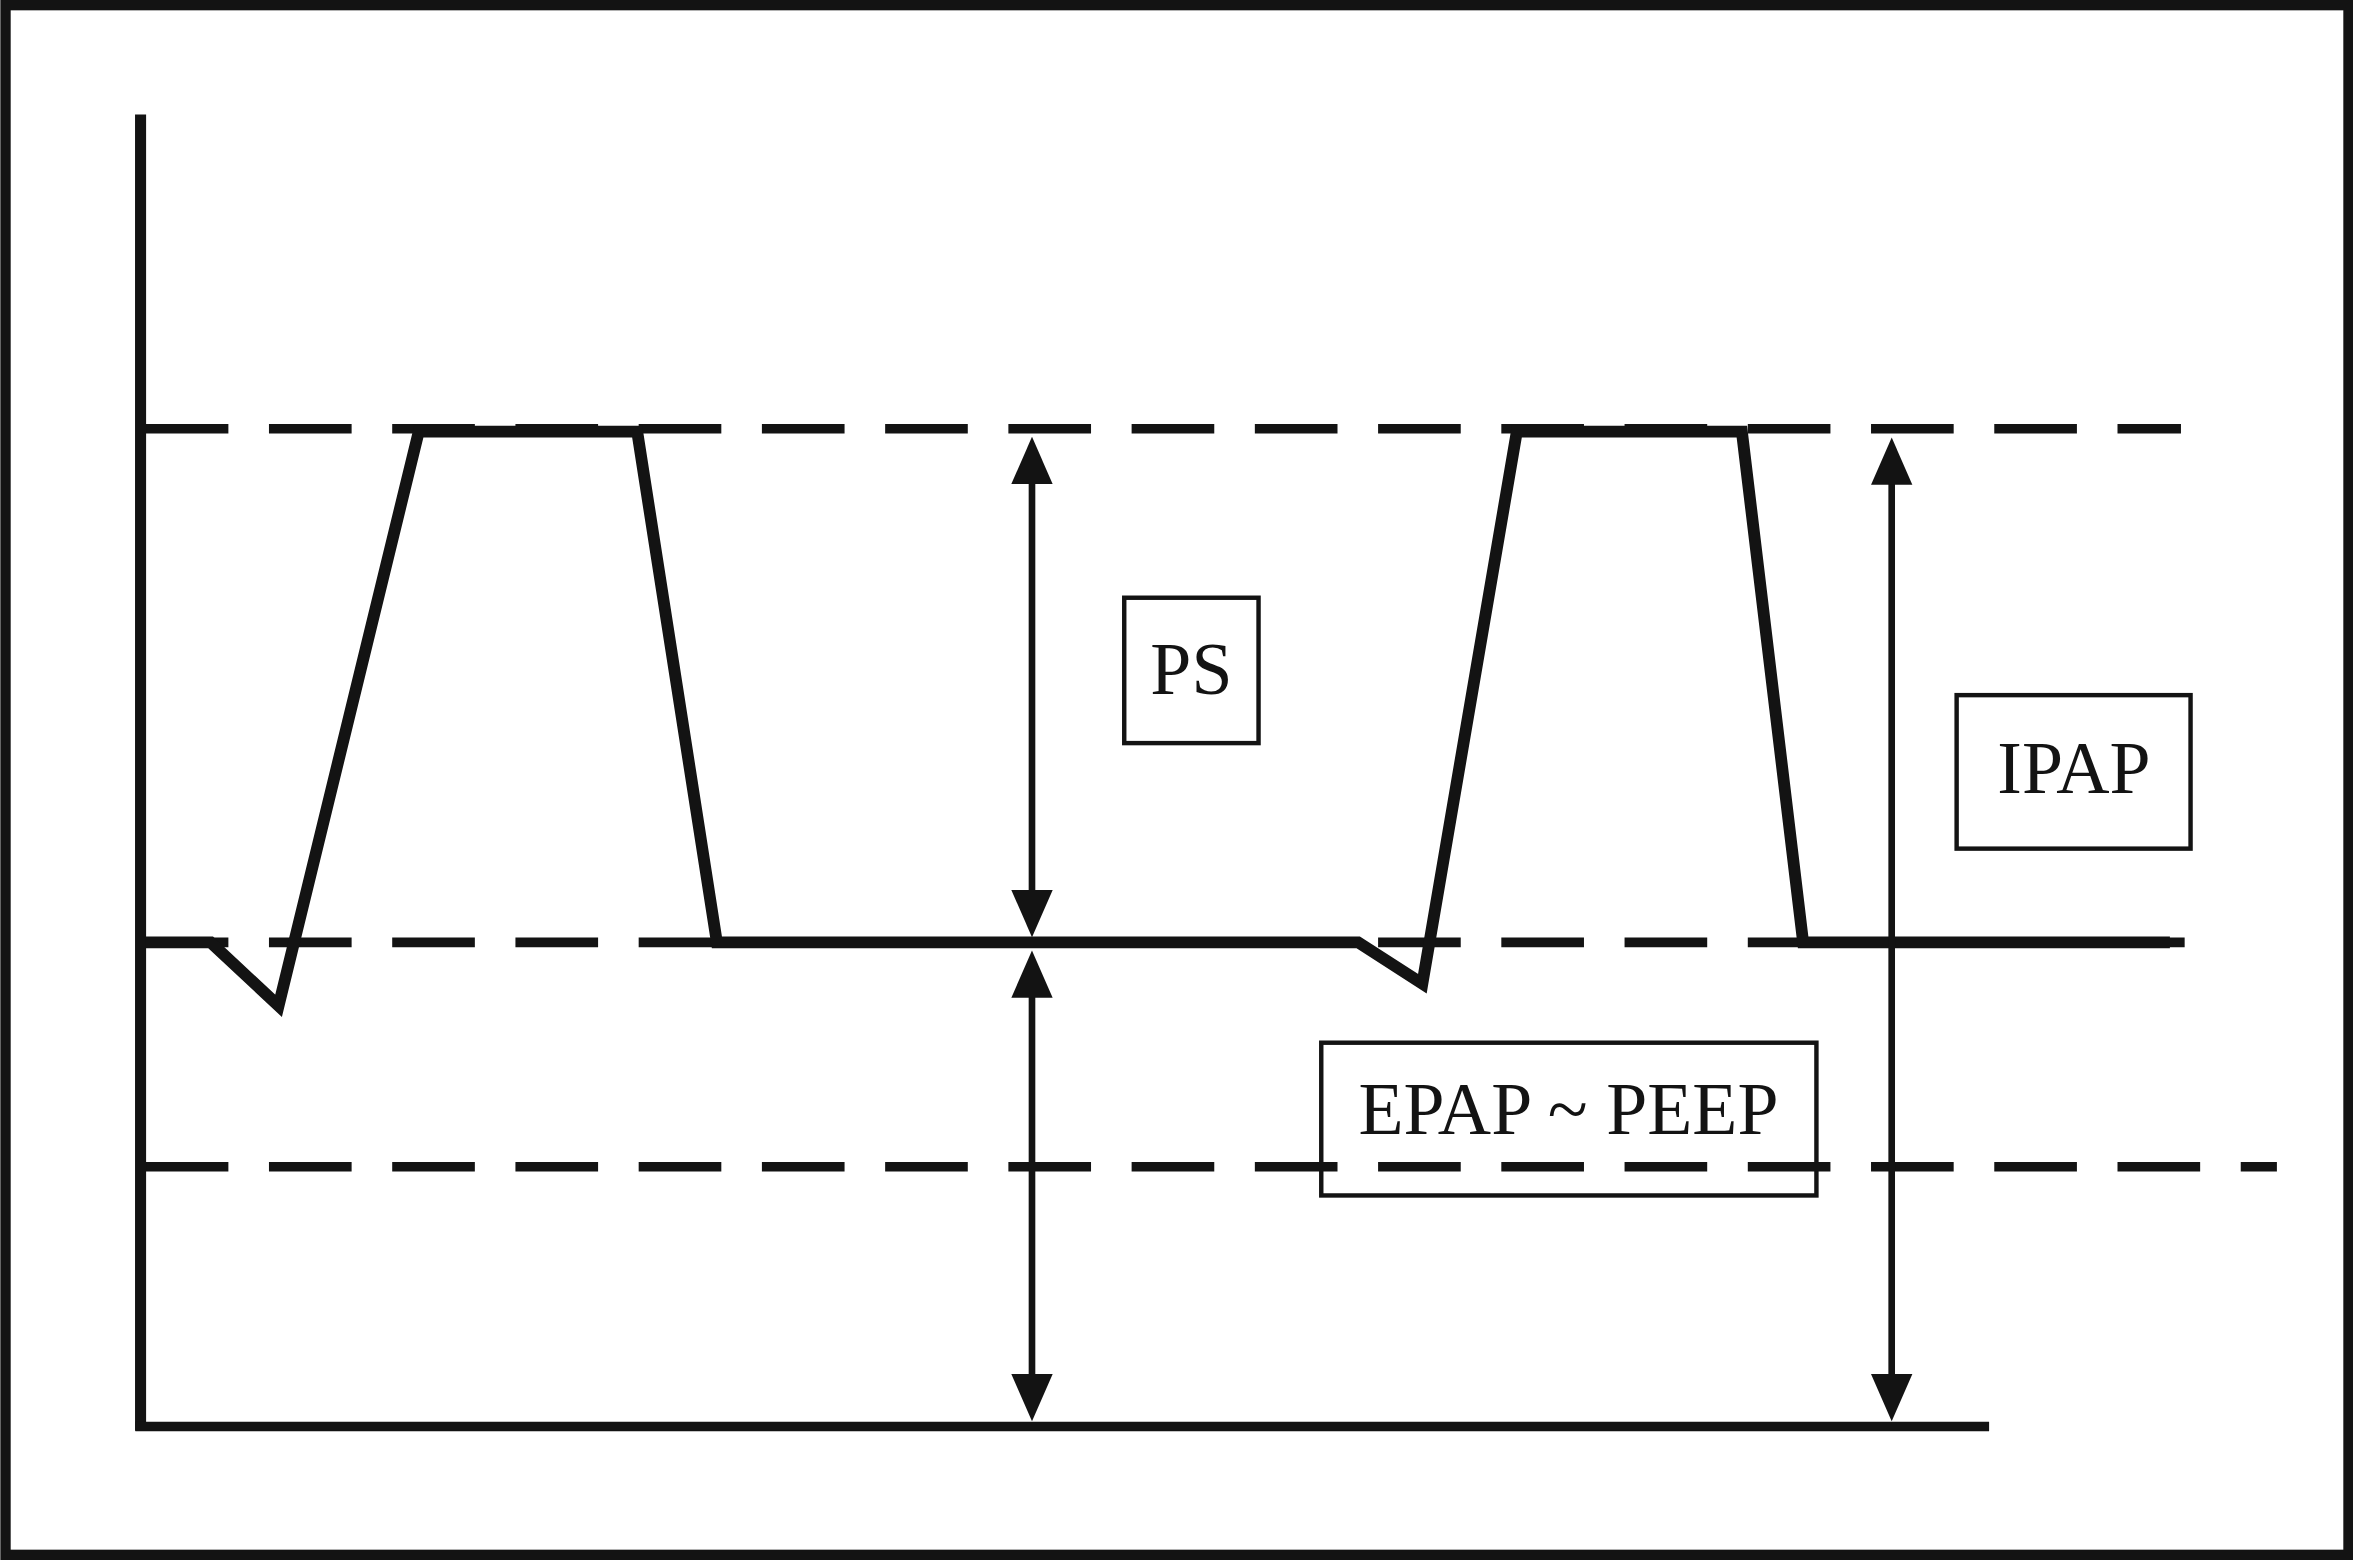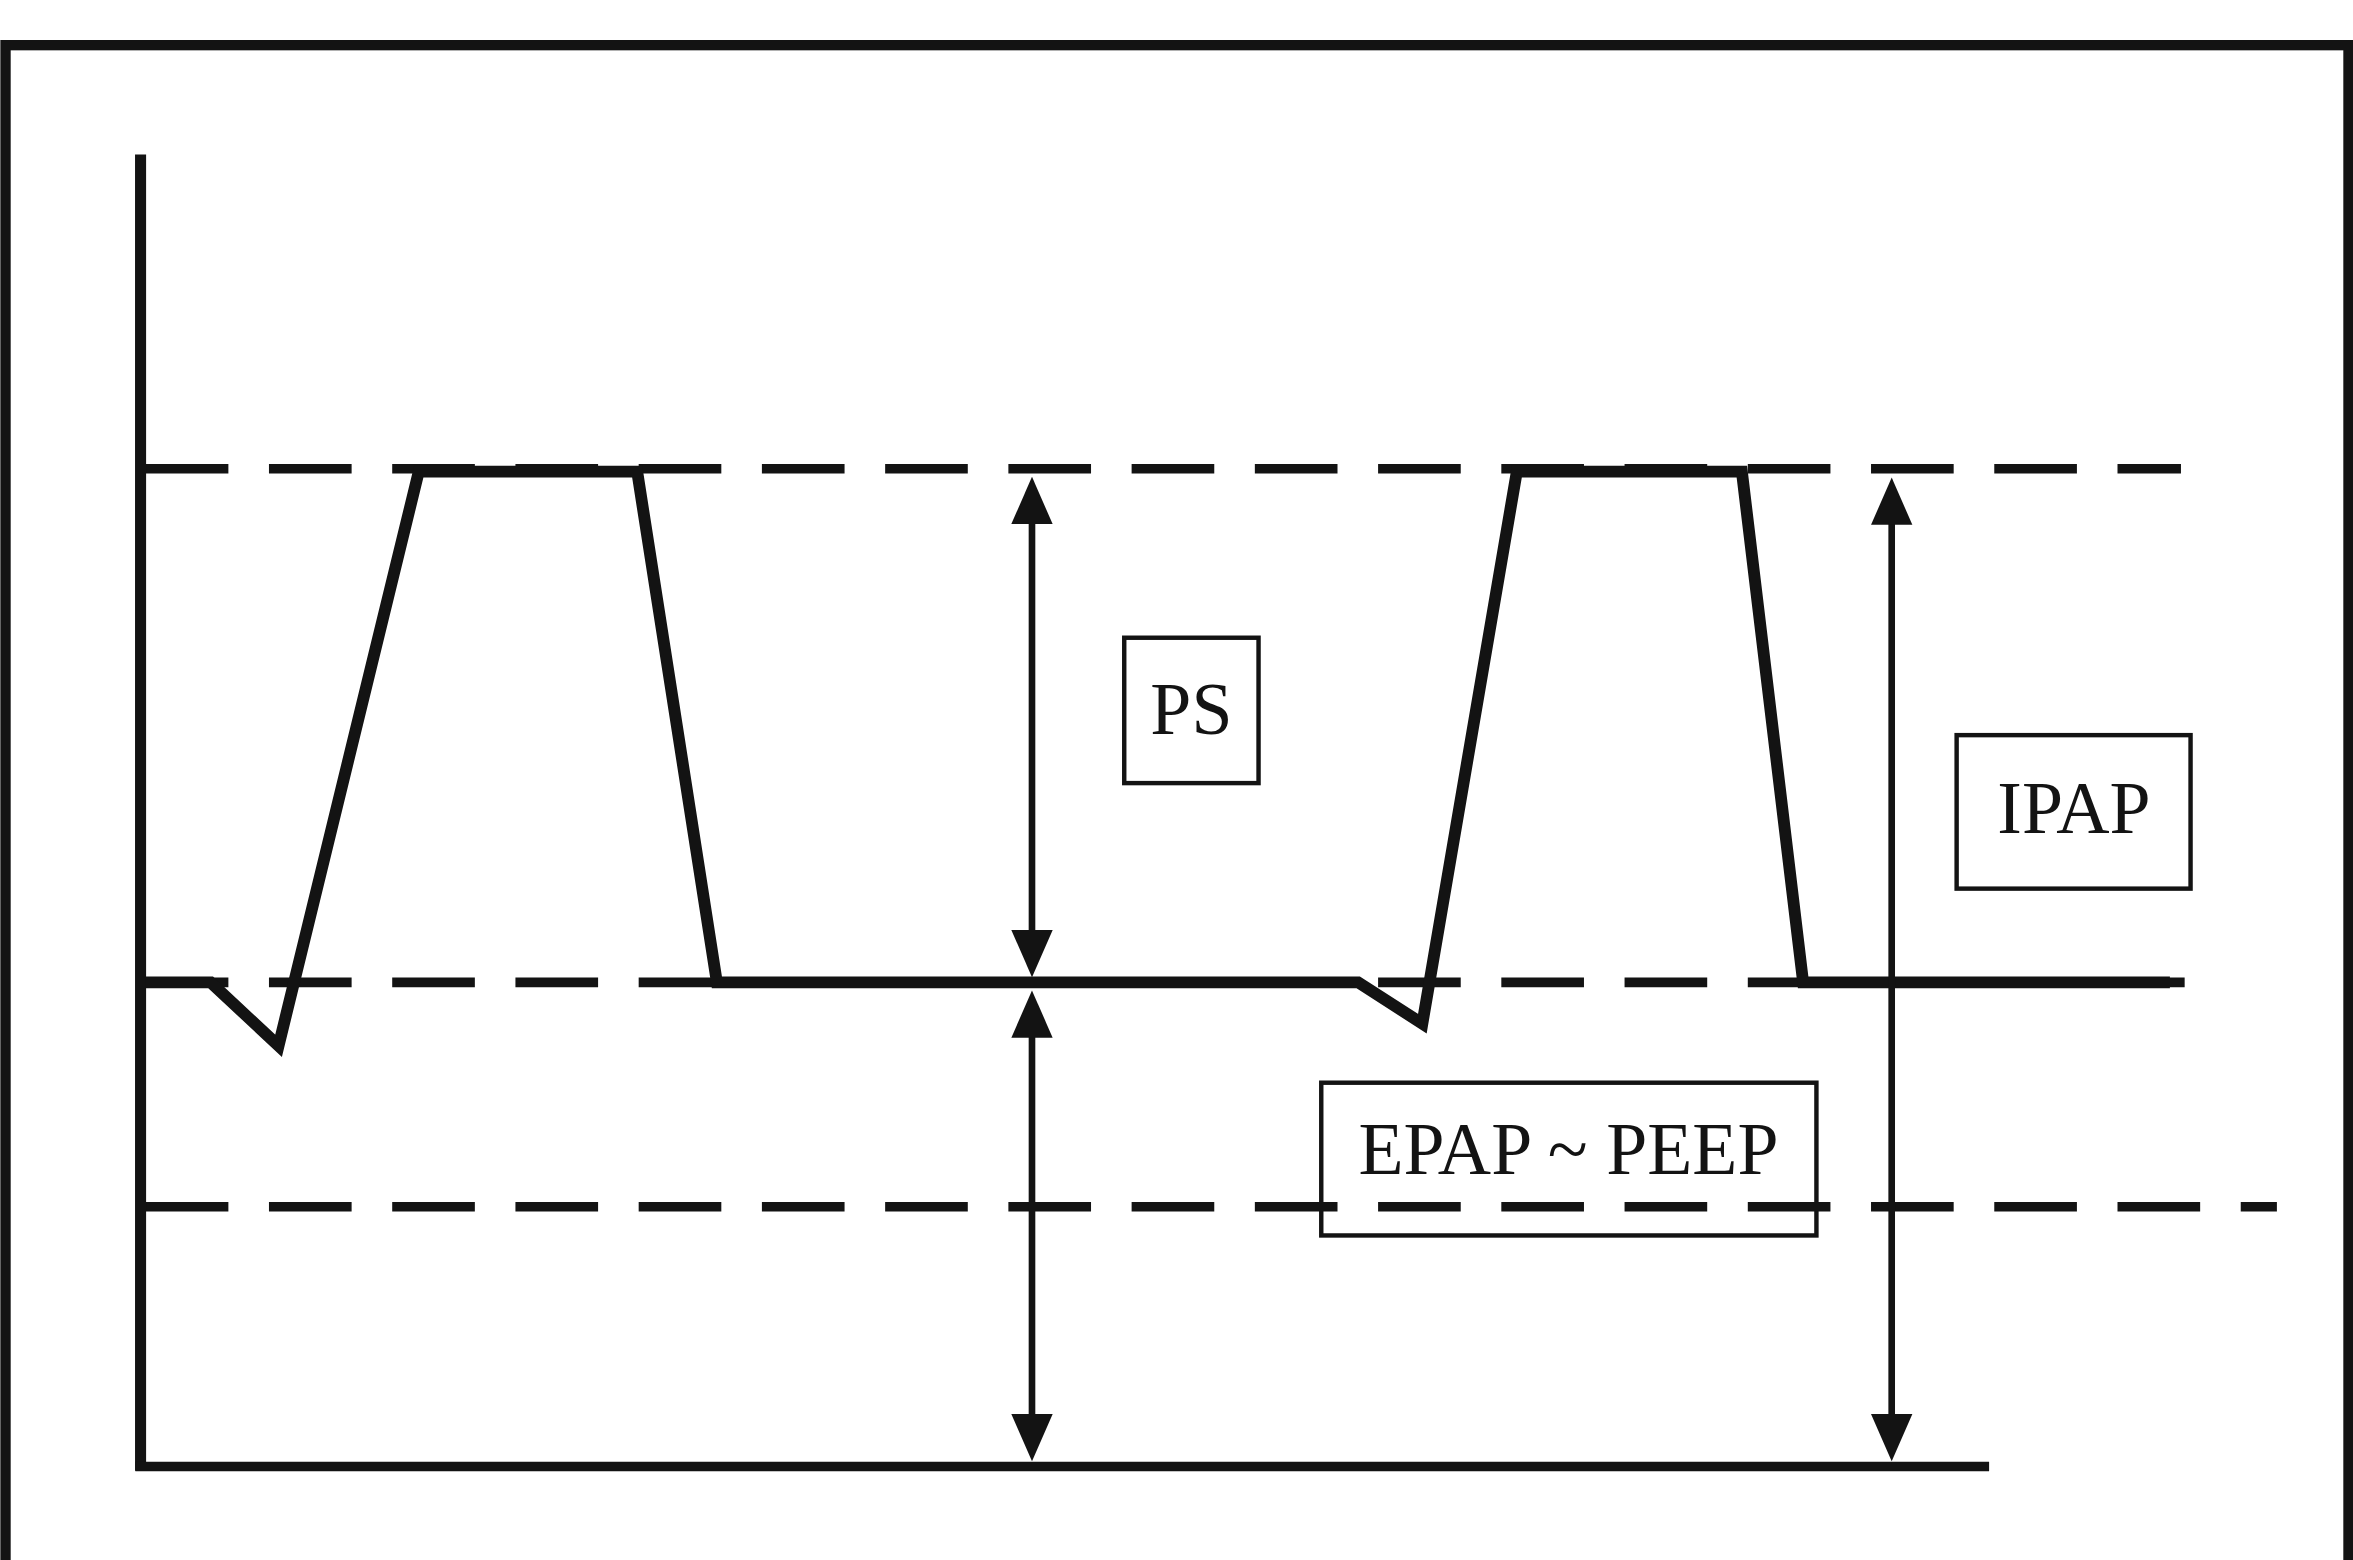--- a/index.html
+++ b/index.html
@@ -8,21 +8,20 @@
     background: #ffffff;
     width: 2354px;
     height: 1560px;
     overflow: hidden;
   }
   .figure-frame {
     position: relative;
     width: 2354px;
     height: 1332px;
     background: #ffffff;
-    margin-top: 40px;
   }
   svg { display: block; width: 2354px; height: 1560px; }
   .stroke      { stroke: #131313; fill: none; }
   .fill        { fill: #131313; stroke: none; }
   .whitebox    { fill: #ffffff; stroke: #131313; }
   .lbl {
     font-family: "Liberation Serif", "DejaVu Serif", serif;
     font-size: 100px;
     fill: #131313;
   }

